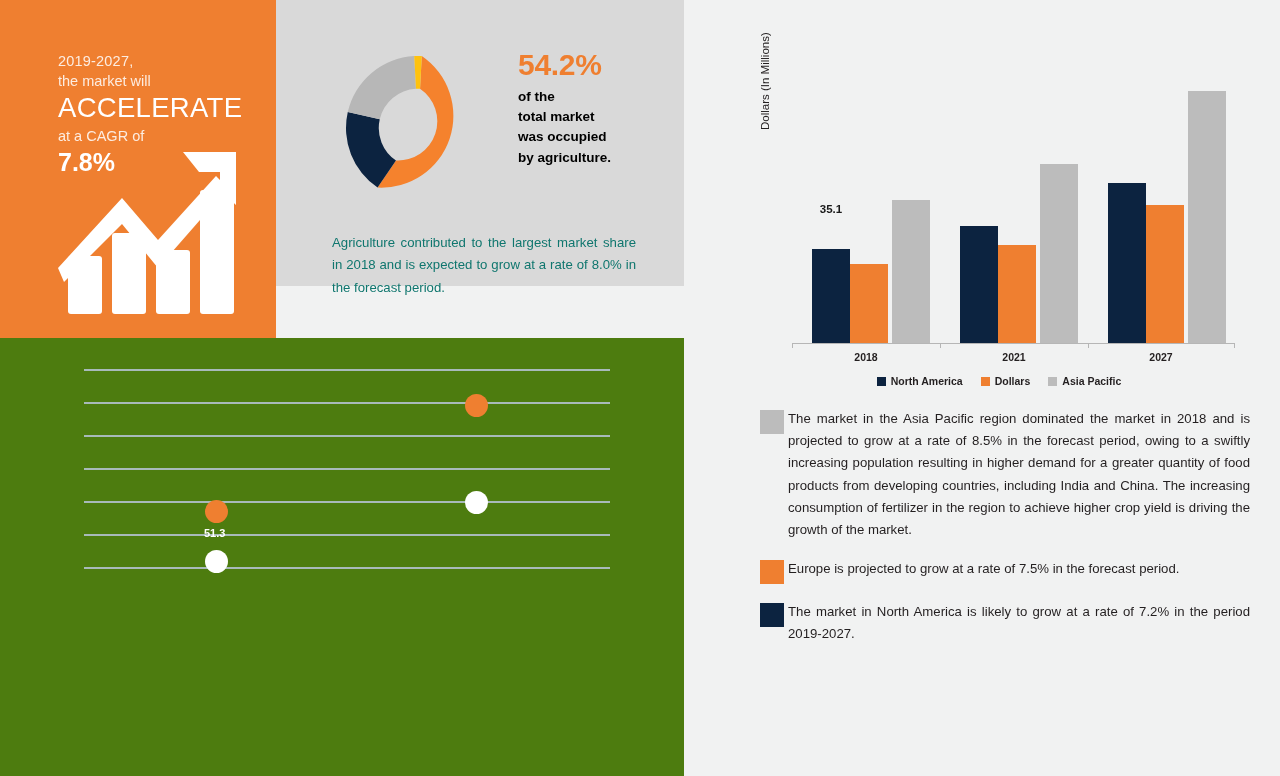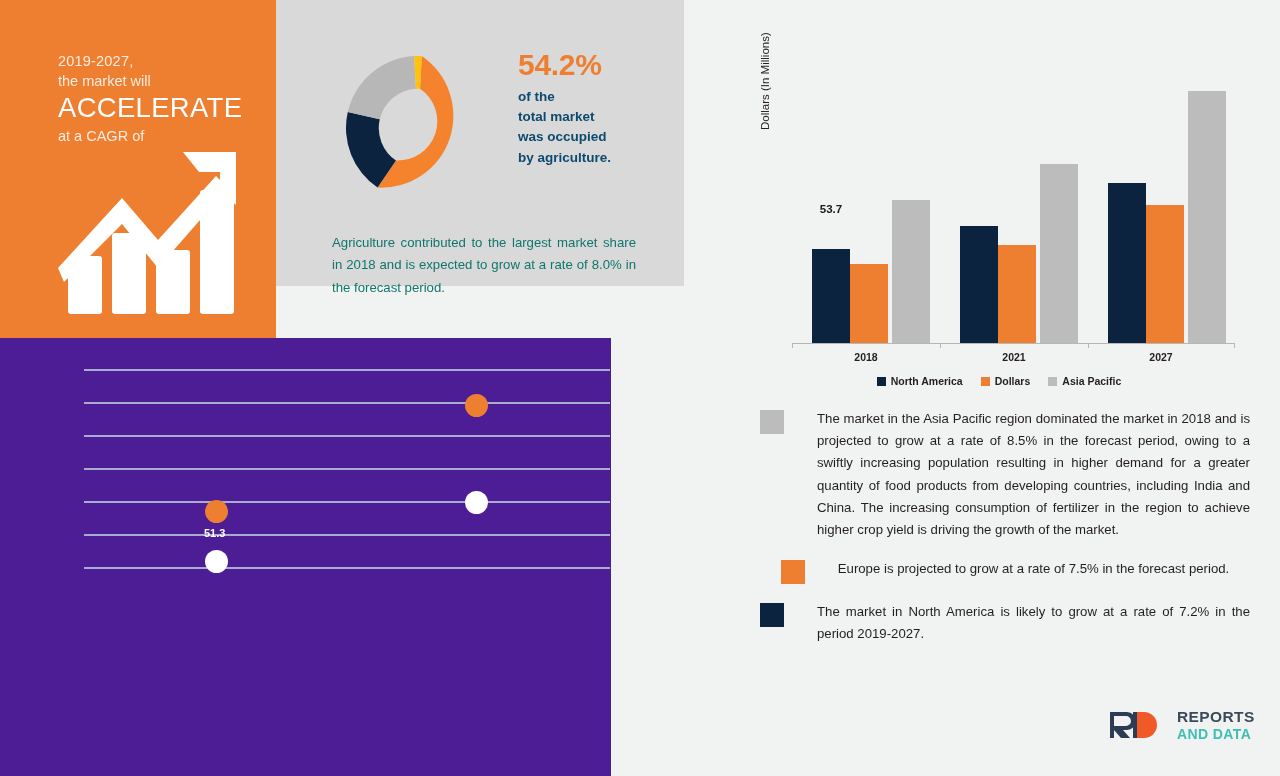--- a/index.html
+++ b/index.html
@@ -27,30 +27,30 @@
   .growth-svg{position:absolute;left:50px;top:128px;}
 
   
   .panel-grey{
     position:absolute;left:276px;top:0;width:408px;height:286px;
     background:#d9d9d9;
   }
   .donut-wrap{position:absolute;left:62px;top:48px;}
   .pct-block{position:absolute;left:242px;top:48px;width:150px;}
   .pct-num{font-size:30px;font-weight:bold;color:#ef7f30;line-height:34px;letter-spacing:-.3px;}
-  .pct-desc{font-size:13.5px;font-weight:bold;color:#0c4a6e;line-height:20.2px;margin-top:5px;}
+  .pct-desc{font-size:13.5px;font-weight:bold;color:#000000;line-height:20.2px;margin-top:5px;}
   .grey-para{
     position:absolute;left:56px;top:232px;width:304px;
     font-size:13.2px;line-height:22.4px;color:#0f766e;text-align:justify;
   }
 
   
   .panel-navy{
-    position:absolute;left:0;top:338px;width:611px;height:438px;
-    background:#4c1d95;
+    position:absolute;left:0;top:338px;width:684px;height:438px;
+    background:#4d7c0f;
     background-image:linear-gradient(135deg,#052244 0%,#042murky 0%,#04234b 60%,#032040 100%);
   }
   .dotchart{position:absolute;left:84px;top:25px;width:526px;height:230px;}
   .gridline{position:absolute;left:0;width:526px;height:1.5px;background:#b9c6d8;opacity:.85;}
   .dot{position:absolute;width:23px;height:23px;border-radius:50%;}
   .dot.orange{background:#ef7f30;}
   .dot.white{background:#ffffff;}
   .dotlabel{position:absolute;font-size:11px;font-weight:bold;color:#ffffff;}
 
   
@@ -72,40 +72,41 @@
   .bar.eu{background:#ef7f30;}
   .bar.ap{background:#bcbcbc;}
   .bar-value{position:absolute;font-size:11.5px;font-weight:bold;color:#1a1a1a;}
   .cat-label{position:absolute;top:276px;font-size:10.5px;font-weight:bold;color:#231f20;text-align:center;}
   .bar-legend{position:absolute;left:0;top:300px;width:470px;display:flex;justify-content:center;gap:18px;align-items:center;}
   .bl-item{display:flex;align-items:center;gap:5px;}
   .bl-swatch{width:9px;height:9px;}
   .bl-text{font-size:10.5px;font-weight:bold;color:#231f20;}
 
   .notes{position:absolute;left:760px;top:408px;width:490px;}
-  .note{display:flex;gap:33px;margin-bottom:17px;justify-content:center;}
+  .note{display:flex;gap:4px;margin-bottom:17px;}
   .note-swatch{width:24px;height:24px;flex:0 0 auto;margin-top:2px;}
   .note-text{font-size:13.2px;line-height:22.2px;color:#231f20;text-align:justify;}
 
   .logo{position:absolute;left:1108px;top:708px;display:flex;align-items:center;gap:7px;}
   .logo-txt{display:flex;flex-direction:column;line-height:1;}
   .logo-l1{font-size:15.5px;font-weight:bold;color:#3b4a5a;letter-spacing:.4px;}
   .logo-l2{font-size:14px;font-weight:bold;color:#3fbfb4;letter-spacing:.4px;margin-top:2px;}
 </style>
 </head>
 <body>
 
 <div class="stage">
 
   <div class="panel-orange">
     <div class="accel-text">
       <div class="accel-l1">2019-2027,</div>
       <div class="accel-l2">the market will</div>
       <div class="accel-big">ACCELERATE</div>
       <div class="accel-l4">at a CAGR of</div>
+      <div class="accel-pct">7.8%</div>
     </div>
     <svg class="growth-svg" width="200" height="195" viewBox="0 0 200 195">
       <g fill="#ffffff">
         <rect x="18" y="128" width="34" height="58" rx="3"></rect>
         <rect x="62" y="105" width="34" height="81" rx="3"></rect>
         <rect x="106" y="122" width="34" height="64" rx="3"></rect>
         <rect x="150" y="62" width="34" height="124" rx="3"></rect>
         <path d="M8 140 L14 154 L72 96 L108 140 L178 60 L166 48 L108 112 L72 70 Z"></path>
         <path d="M133 24 L186 24 L186 77 L170 62 L170 44 L149 44 Z"></path>
       </g>
@@ -167,21 +168,21 @@
         <div class="bar ap" style="left:100px;width:38px;height:143px"></div>
 
         <div class="bar na" style="left:168px;width:38px;height:117px"></div>
         <div class="bar eu" style="left:206px;width:38px;height:98px"></div>
         <div class="bar ap" style="left:248px;width:38px;height:179px"></div>
 
         <div class="bar na" style="left:316px;width:38px;height:160px"></div>
         <div class="bar eu" style="left:354px;width:38px;height:138px"></div>
         <div class="bar ap" style="left:396px;width:38px;height:252px"></div>
 
-        <div class="bar-value" style="left:20px;top:128px;width:38px;text-align:center">53.7</div>
+        <div class="bar-value" style="left:20px;top:128px;width:38px;text-align:center">35.1</div>
       </div>
 
       <div class="baseline"></div>
       <div class="btick" style="left:28px"></div>
       <div class="btick" style="left:176px"></div>
       <div class="btick" style="left:324px"></div>
       <div class="btick" style="left:470px"></div>
 
       <div class="cat-label" style="left:28px;width:148px">2018</div>
       <div class="cat-label" style="left:176px;width:148px">2021</div>
@@ -213,25 +214,14 @@
     <div class="note">
       <span class="note-swatch" style="background:#ef7f30"></span>
       <span class="note-text">Europe is projected to grow at a rate of 7.5% in the forecast period.</span>
     </div>
     <div class="note">
       <span class="note-swatch" style="background:#0c2340"></span>
       <span class="note-text">The market in North America is likely to grow at a rate of 7.2% in the period 2019-2027.</span>
     </div>
   </div>
 
-  <div class="logo">
-    <svg width="62" height="34" viewBox="0 0 62 34">
-      <path fill="#2b3c54" d="M2 4 h17 a9 9 0 0 1 0 18 h-4 l7 8 h-9 l-7 -8 v8 h-4 z M6 8 v10 h12 a5 5 0 0 0 0 -10 z"></path>
-      <path fill="#f05a28" d="M28 4 h8 a13 13 0 0 1 0 26 h-8 z"></path>
-      <rect fill="#2b3c54" x="25" y="4" width="4" height="26"></rect>
-    </svg>
-    <span class="logo-txt">
-      <span class="logo-l1">REPORTS</span>
-      <span class="logo-l2">AND DATA</span>
-    </span>
-  </div>
 
 </div>
 
 </body></html>

